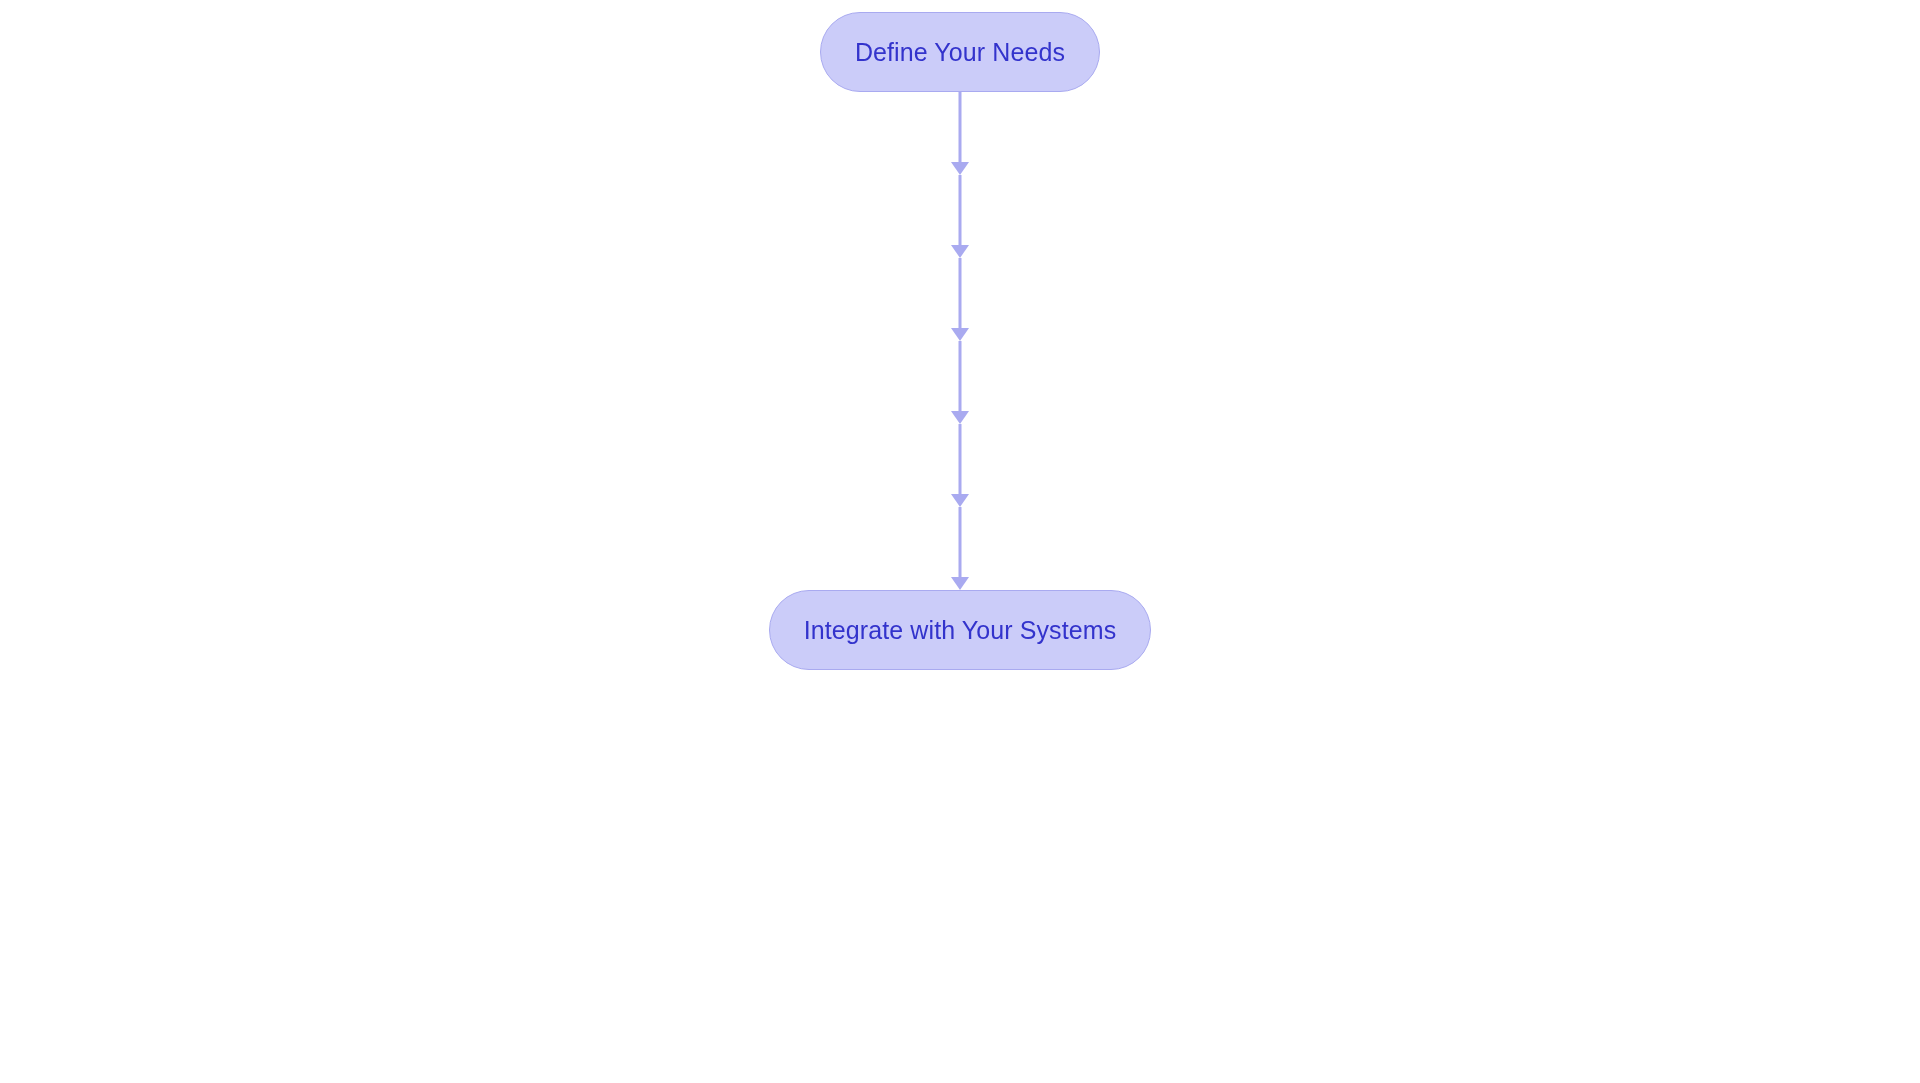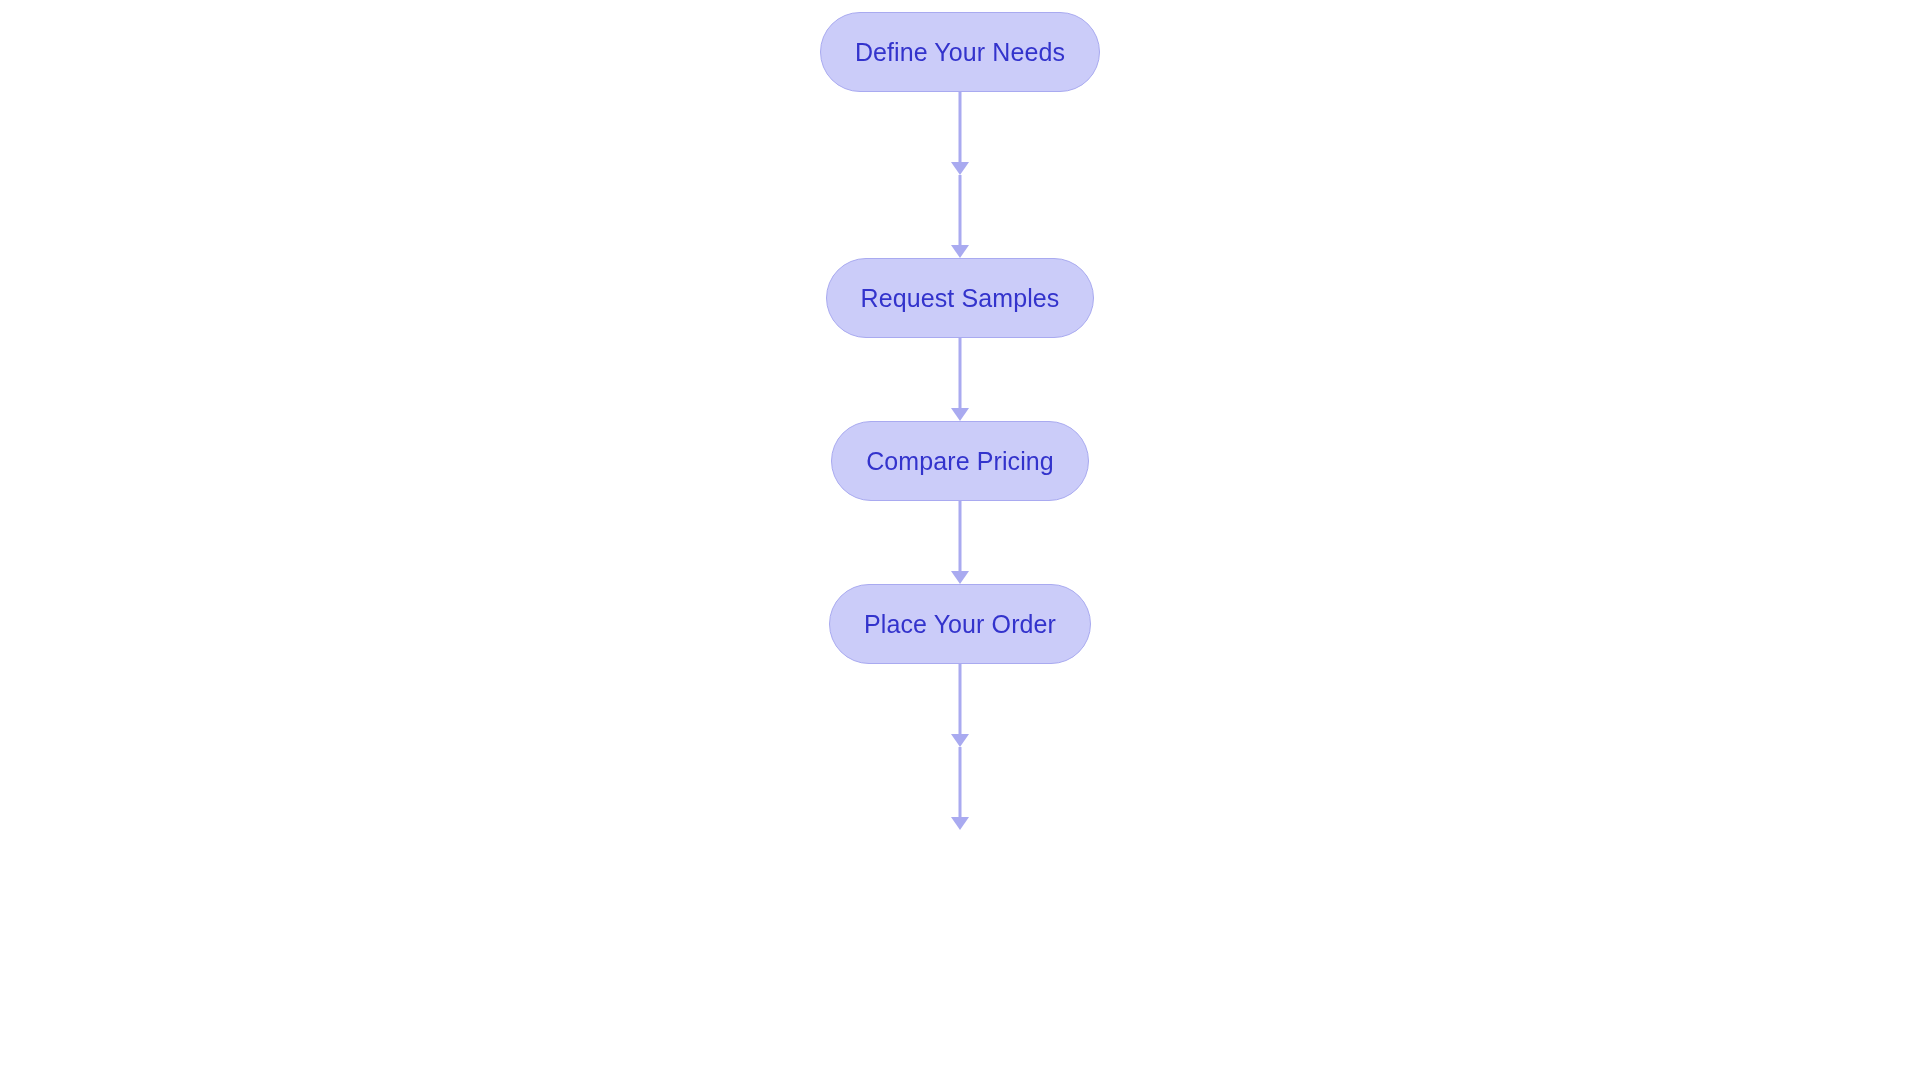--- a/index.html
+++ b/index.html
@@ -101,48 +101,42 @@
       <div class="connector-line"></div>
       <div class="connector-head"></div>
     </div>
 
 
     <div class="connector">
       <div class="connector-line"></div>
       <div class="connector-head"></div>
     </div>
 
-    <div class="node">
-      <span class="node-label">Request Samples</span>
-    </div>
-
-    <div class="connector">
-      <div class="connector-line"></div>
-      <div class="connector-head"></div>
-    </div>
-
-    <div class="node">
-      <span class="node-label">Compare Pricing</span>
-    </div>
-
-    <div class="connector">
-      <div class="connector-line"></div>
-      <div class="connector-head"></div>
-    </div>
-
-    <div class="node">
-      <span class="node-label">Place Your Order</span>
-    </div>
 
     <div class="connector">
       <div class="connector-line"></div>
       <div class="connector-head"></div>
     </div>
 
 
     <div class="connector">
       <div class="connector-line"></div>
       <div class="connector-head"></div>
     </div>
 
 
+    <div class="connector">
+      <div class="connector-line"></div>
+      <div class="connector-head"></div>
+    </div>
+
+
+    <div class="connector">
+      <div class="connector-line"></div>
+      <div class="connector-head"></div>
+    </div>
+
+    <div class="node">
+      <span class="node-label">Integrate with Your Systems</span>
+    </div>
+
   </div>
 </div>
 
 </body></html>

